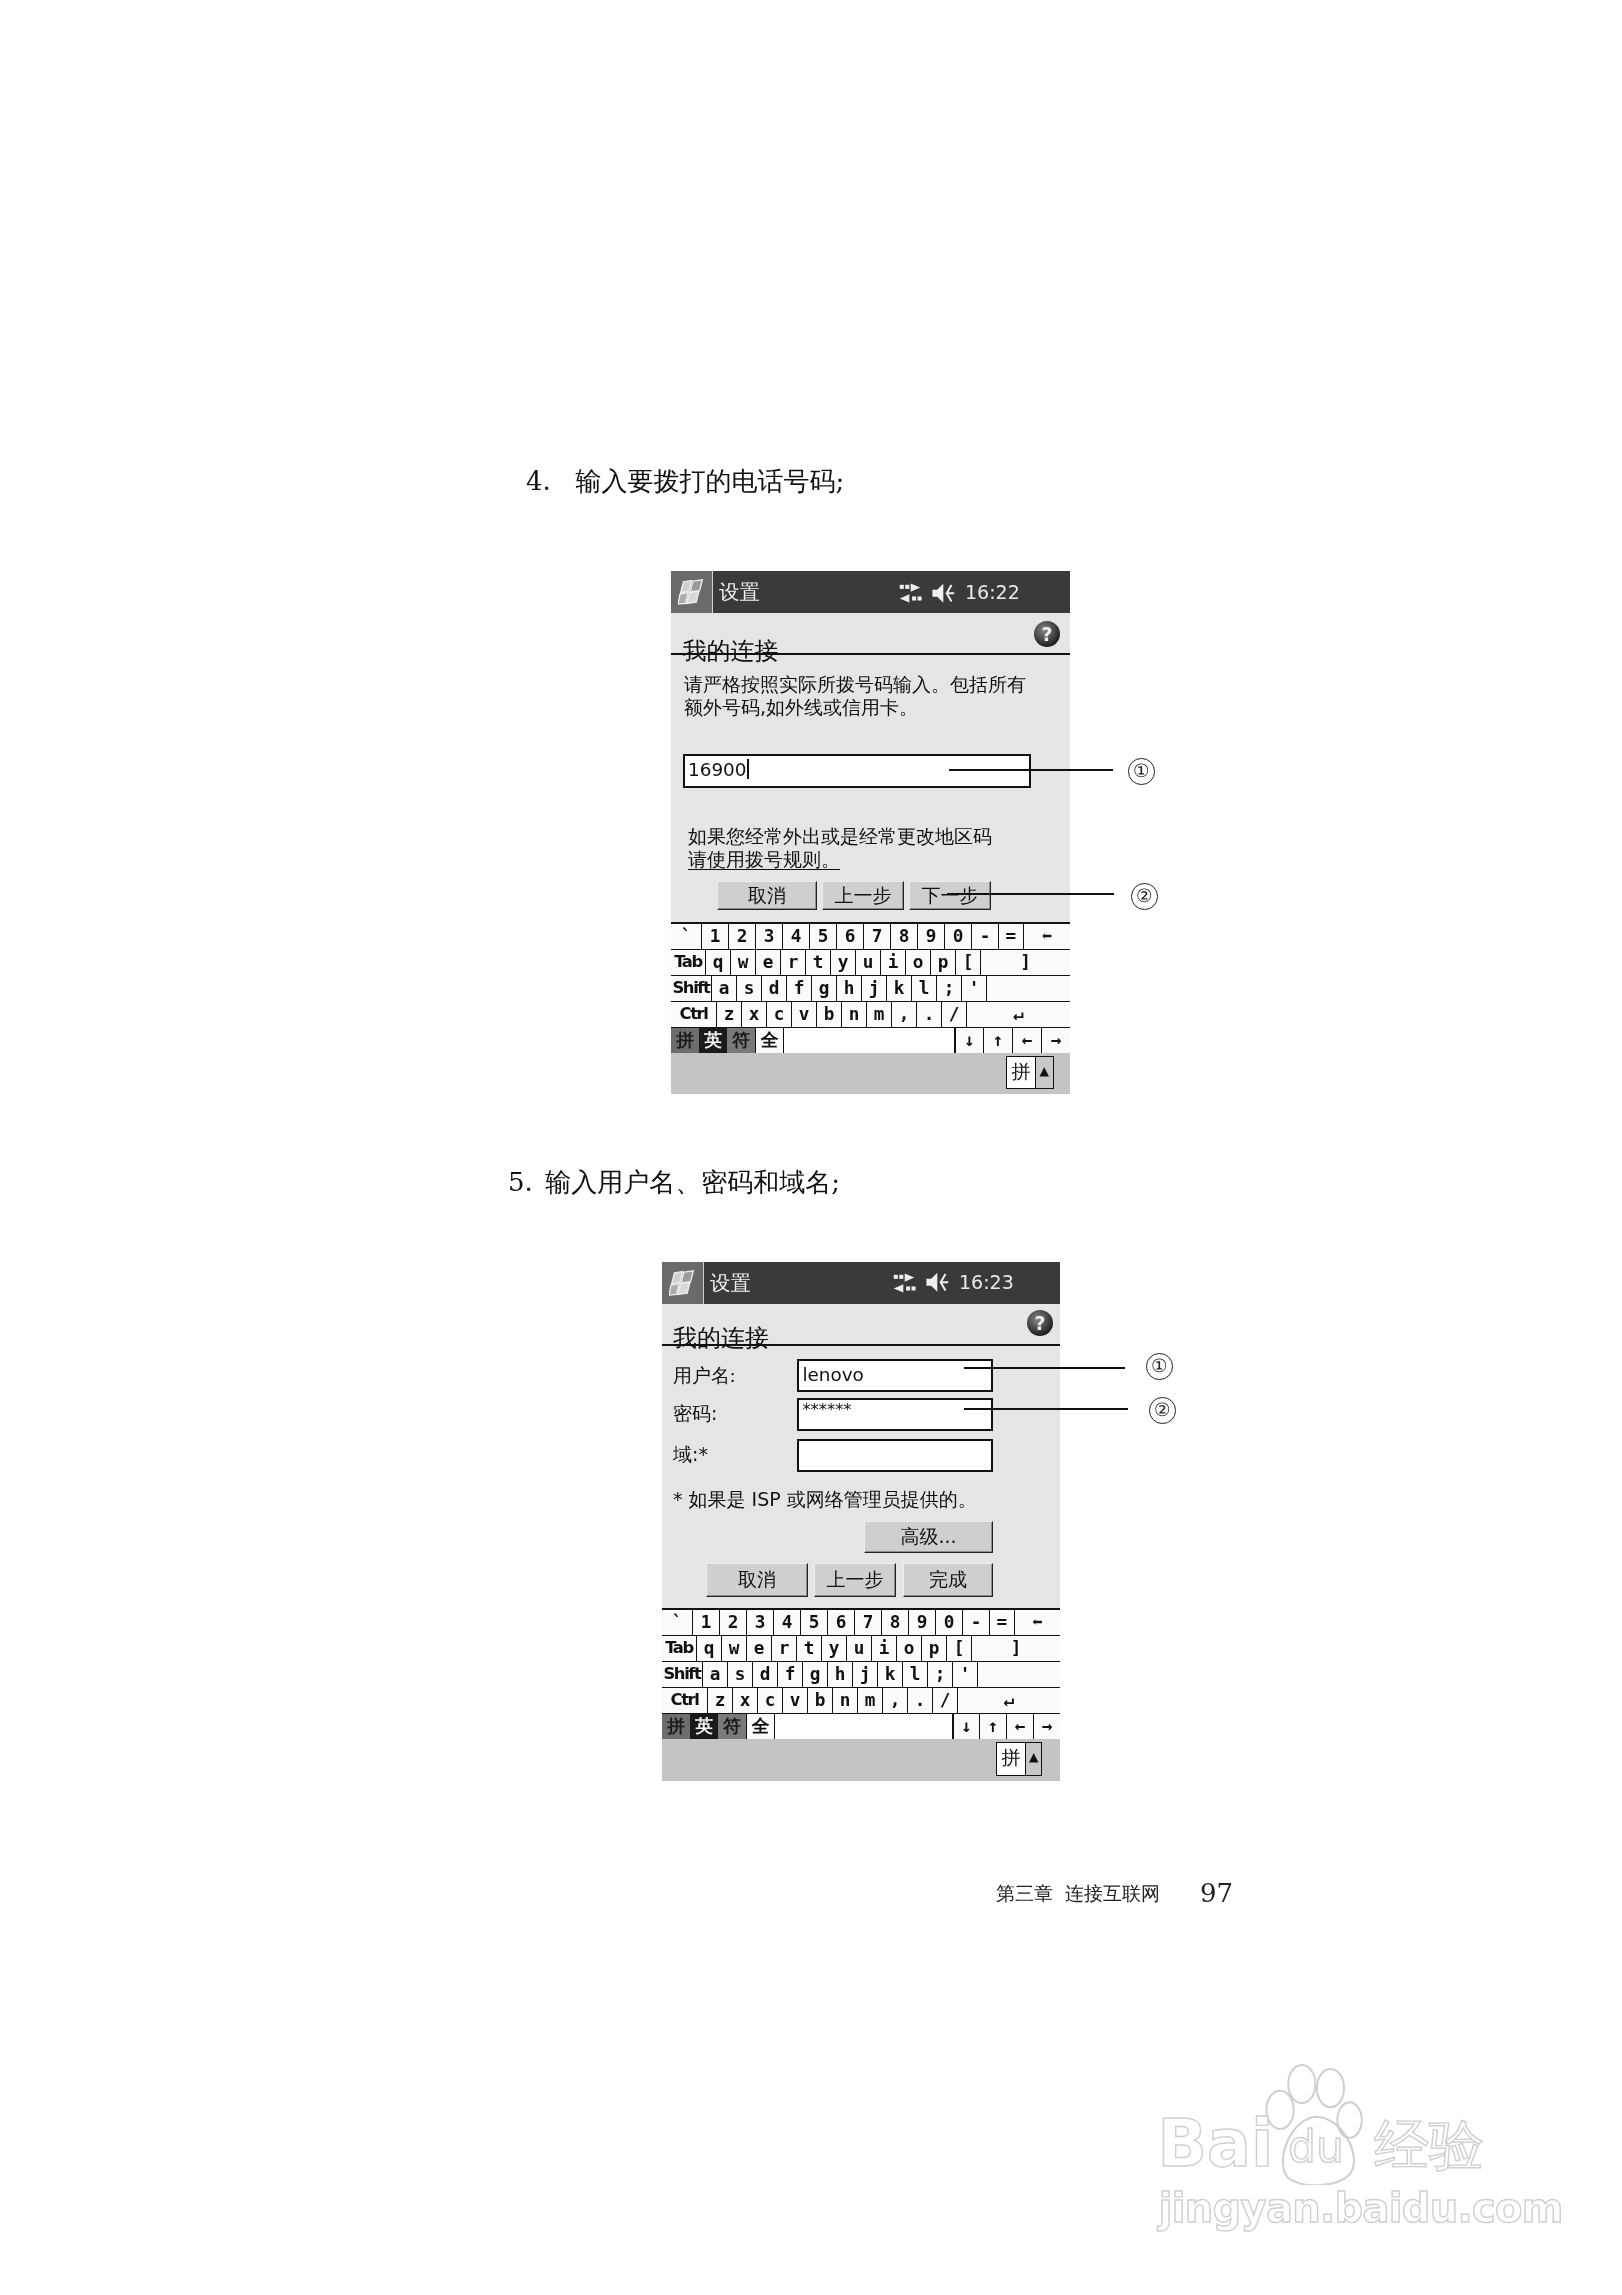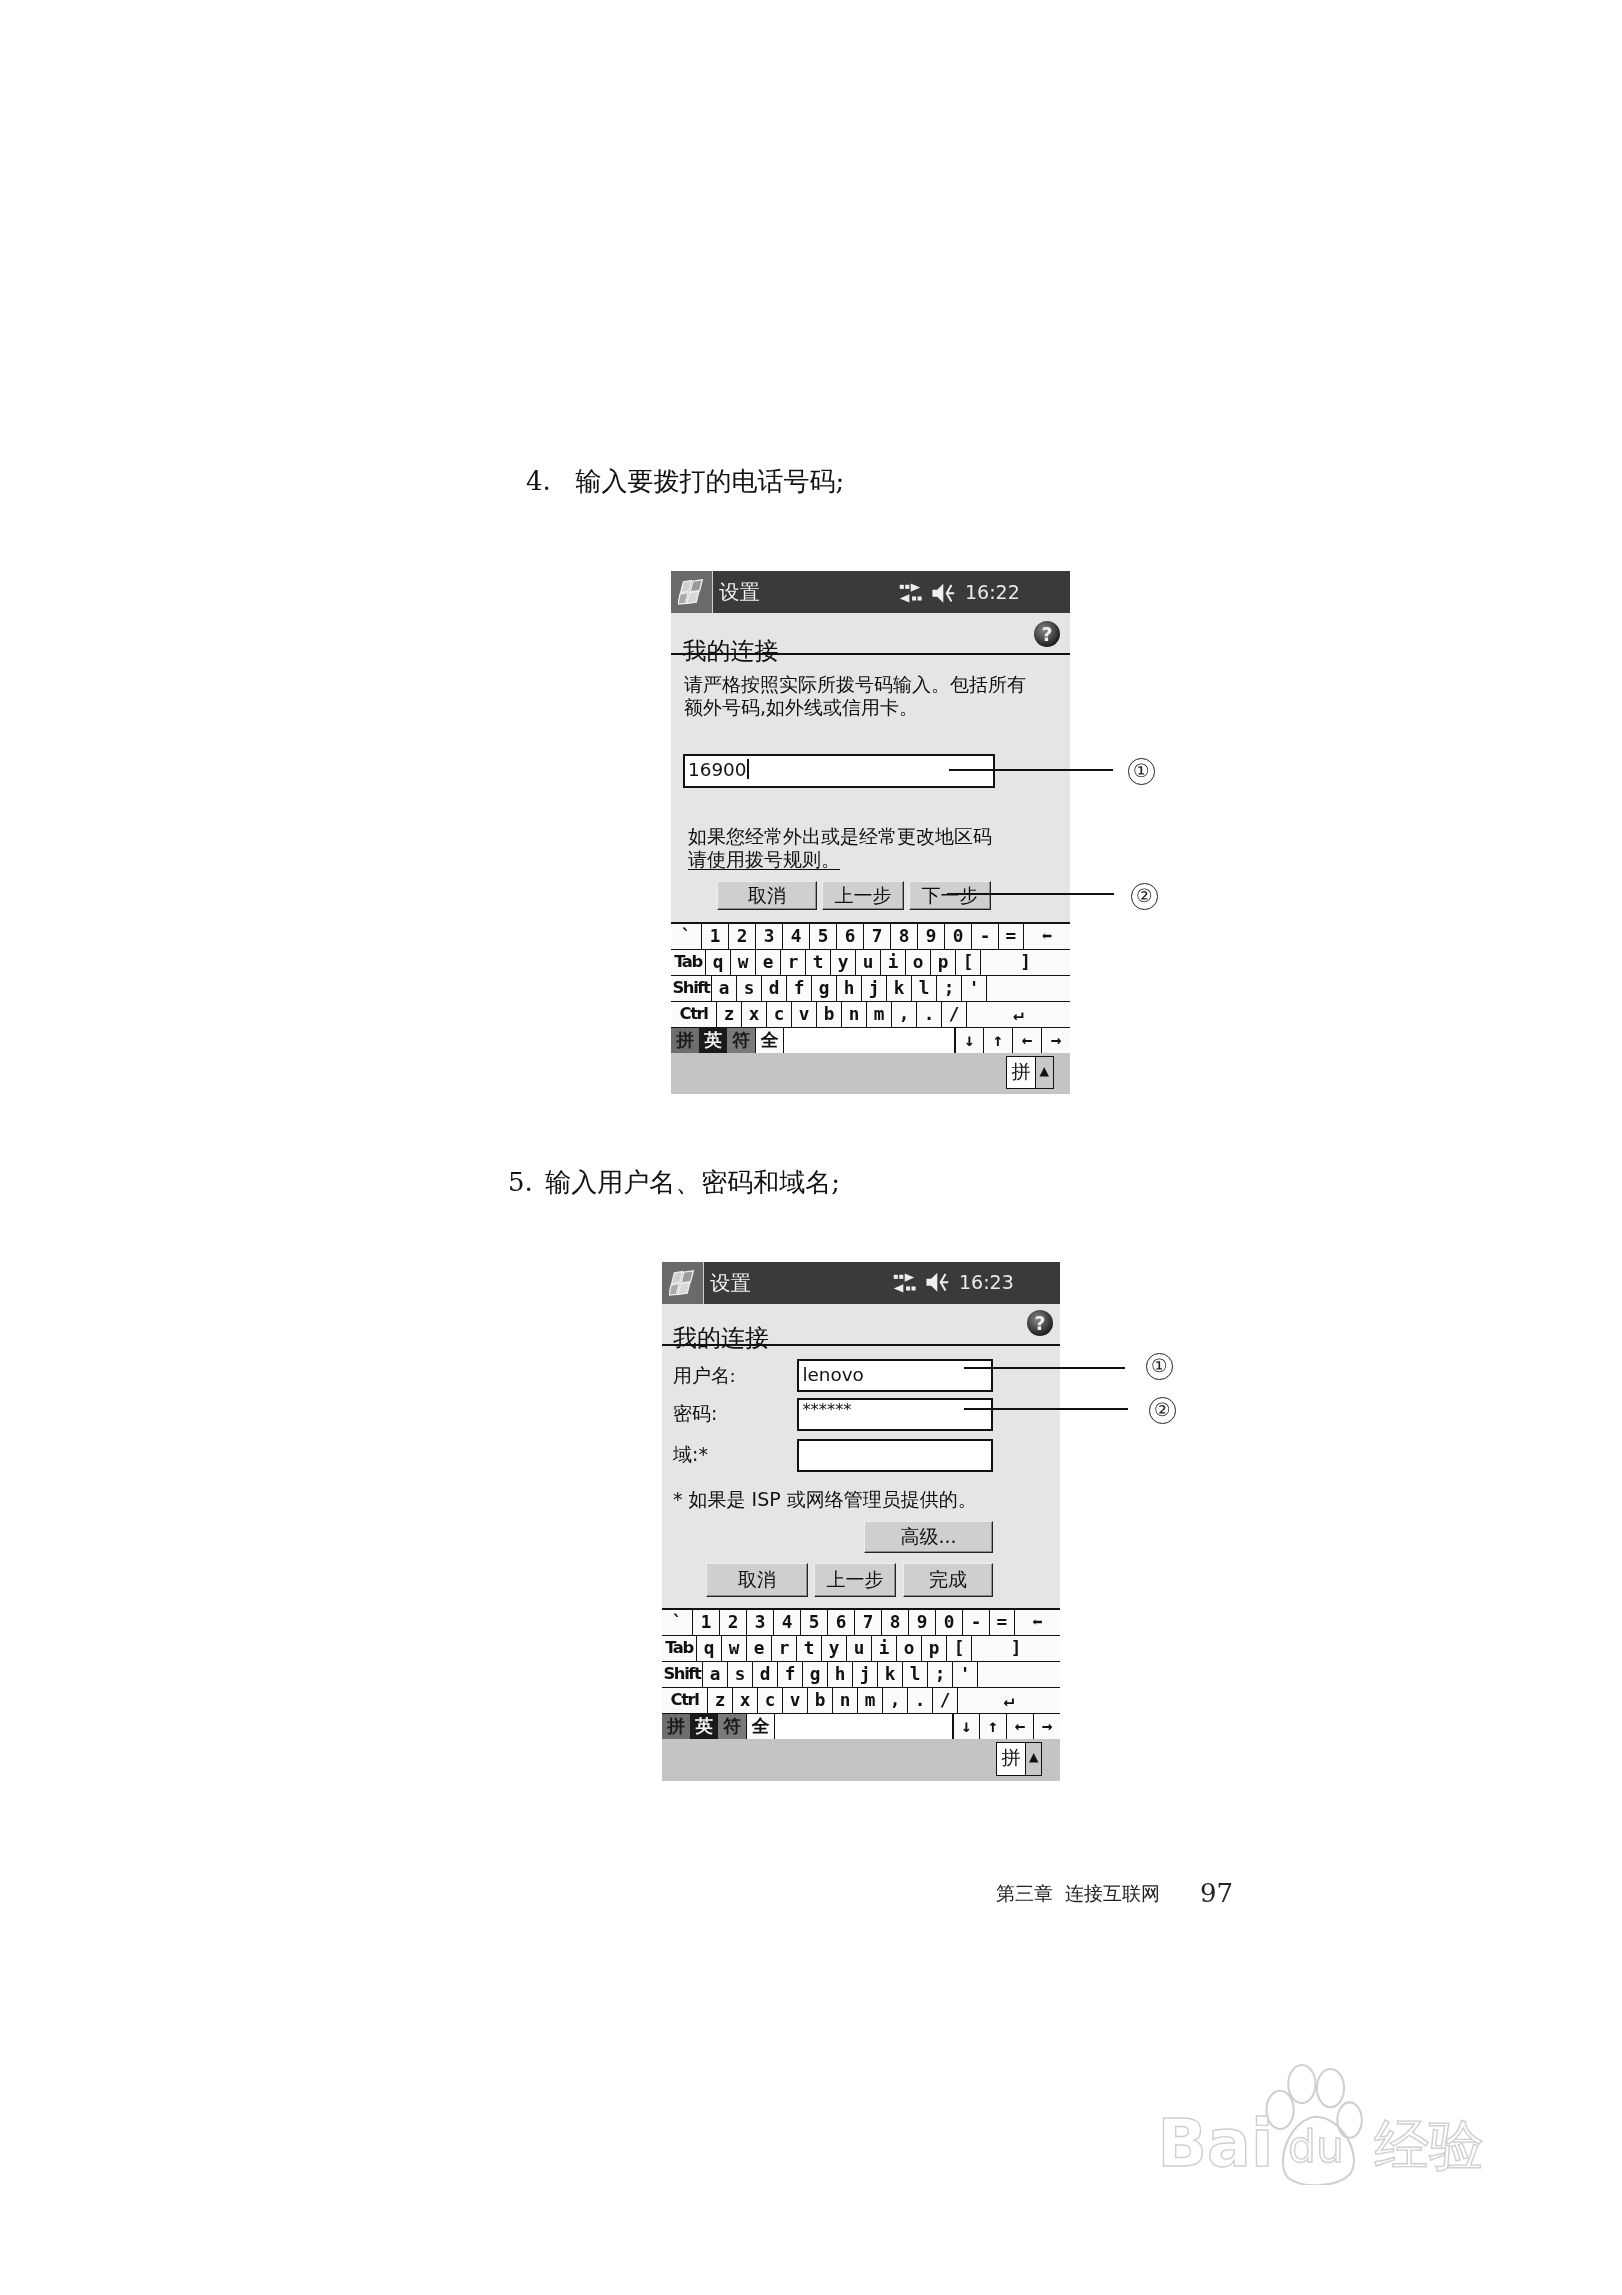--- a/index.html
+++ b/index.html
@@ -74,21 +74,21 @@
     </svg>
     <span class="status" style="left:294px;">16:22</span>
   </div>
   <span class="subtitle">我的连接</span>
   <div class="help" style="left:363px;top:50px;">?</div>
   <div class="sep" style="top:82px;"></div>
 
   <div class="ptext" style="left:13px;top:102px;">请严格按照实际所拨号码输入。包括所有</div>
   <div class="ptext" style="left:13px;top:125px;">额外号码,如外线或信用卡。</div>
 
-  <div class="field" style="left:11.6px;top:183px;width:312px;height:34px;">
+  <div class="field" style="left:11.6px;top:183px;width:348px;height:34px;">
     <span>16900</span><span class="caret"></span>
   </div>
 
   <div class="ptext" style="left:17px;top:254px;">如果您经常外出或是经常更改地区码</div>
   <div class="ptext link" style="left:17px;top:277px;">请使用拨号规则。</div>
 
   <div class="btn" style="left:46px;top:310px;width:100px;height:29px;line-height:26px;">取消</div>
   <div class="btn" style="left:151px;top:310px;width:82px;height:29px;line-height:26px;">上一步</div>
   <div class="btn" style="left:238px;top:310px;width:82px;height:29px;line-height:26px;">下一步</div>
 
@@ -324,14 +324,15 @@
       <ellipse cx="28" cy="70" rx="20" ry="28"></ellipse>
       <ellipse cx="60" cy="32" rx="20" ry="28"></ellipse>
       <ellipse cx="102" cy="38" rx="20" ry="28"></ellipse>
       <ellipse cx="130" cy="85" rx="18" ry="26"></ellipse>
       <path d="M80 80 C40 85 20 150 40 170 C60 185 110 185 130 165 C150 140 120 80 80 80 Z"></path>
     </g>
   </svg>
   <span class="abs" style="left:5.5px;top:55px;font-family:'DejaVu Sans',sans-serif;font-weight:bold;font-size:65px;line-height:68px;color:#fff;-webkit-text-stroke:1.4px #cfcfcf;">Bai</span>
   <span class="abs" style="left:136px;top:68px;font-family:'DejaVu Sans',sans-serif;font-size:44px;line-height:48px;color:#fff;-webkit-text-stroke:1.4px #cfcfcf;">du</span>
   <span class="abs" style="left:222px;top:60px;font-family:'DejaVu Sans',sans-serif;font-weight:normal;font-size:55px;line-height:61px;color:#fff;-webkit-text-stroke:1.4px #cfcfcf;">经验</span>
+  <span class="abs" style="left:6.8px;top:131px;font-family:'DejaVu Sans',sans-serif;font-weight:bold;font-size:40px;line-height:44px;color:#fff;-webkit-text-stroke:1.4px #cfcfcf;letter-spacing:-0.7px;">jingyan.baidu.com</span>
 </div>
 
 
 </body></html>

